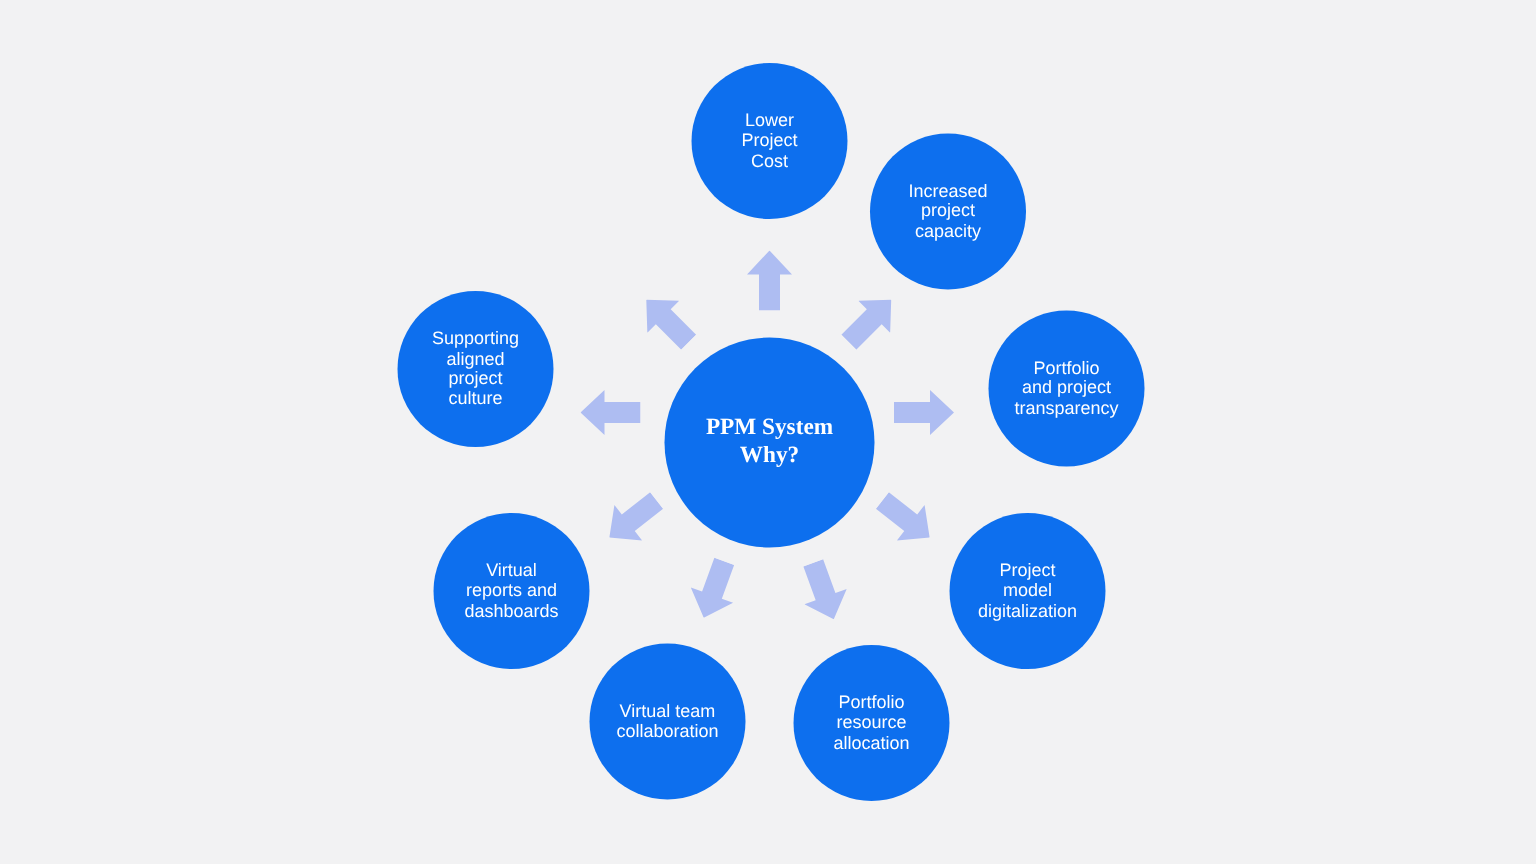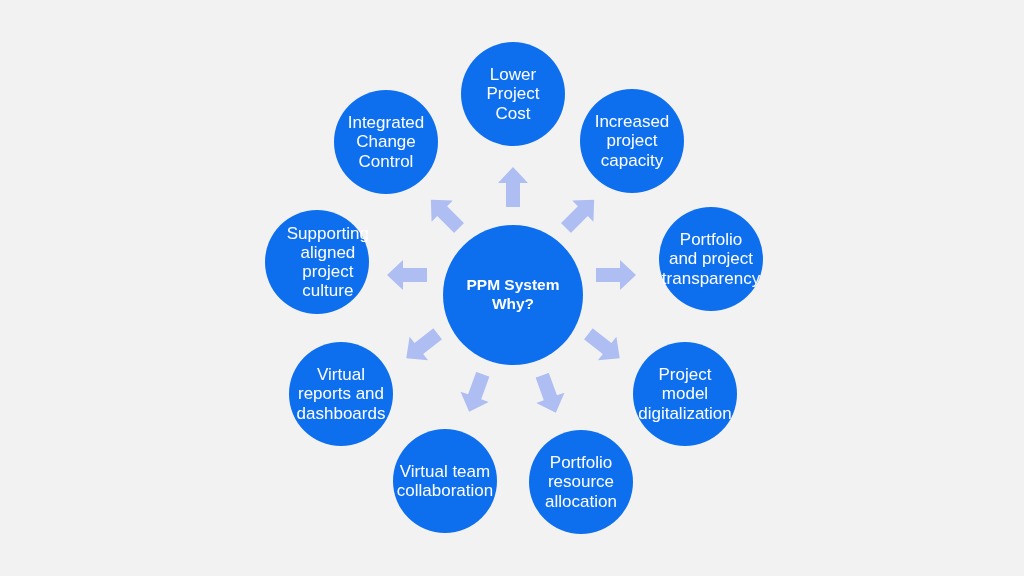--- a/index.html
+++ b/index.html
@@ -23,48 +23,49 @@
     background: var(--node-blue, #0d6fee);
     color: var(--text, #ffffff);
     display: flex;
     align-items: center;
     justify-content: center;
     text-align: center;
     box-sizing: border-box;
   }
   .node .label {
     white-space: pre-line;
-    font-size: 17px;
+    font-size: 12px;
     line-height: 1.12;
     font-weight: 400;
   }
   .outer-node {
     width: 104px;
     height: 104px;
   }
   .center-node {
     width: 140px;
     height: 140px;
     left: 443px;
     top: 225px;
+    font-family: Liberation Serif, serif;
   }
   .center-node .label {
     font-size: 15.5px;
     line-height: 1.2;
     font-weight: 700;
   }
   
   .node-top          { left: 461px; top: 42px;  }
   .node-top-right    { left: 580px; top: 89px;  }
   .node-right        { left: 659px; top: 207px; }
   .node-bottom-right { left: 633px; top: 342px; }
   .node-bottom-cr    { left: 529px; top: 430px; }
   .node-bottom-cl    { left: 393px; top: 429px; }
   .node-bottom-left  { left: 289px; top: 342px; }
-  .node-left         { left: 265px; top: 210px; justify-content: flex-end; }
+  .node-left         { left: 265px; top: 194px; }
   .node-top-left     { left: 334px; top: 90px;  }
   
   .arrow {
     position: absolute;
     width: 40px;
     height: 30px;
     margin-left: -20px;
     margin-top: -15px;
   }
   .arrow svg {
@@ -174,19 +175,14 @@
   <div class="node outer-node node-bottom-cl">
     <span class="label">Virtual team
 collaboration</span>
   </div>
   <div class="node outer-node node-left">
     <span class="label">Supporting
 aligned
 project
 culture</span>
   </div>
-  <div class="node outer-node node-top-left">
-    <span class="label">Integrated
-Change
-Control</span>
-  </div>
 
 </div>
 
 </body></html>

